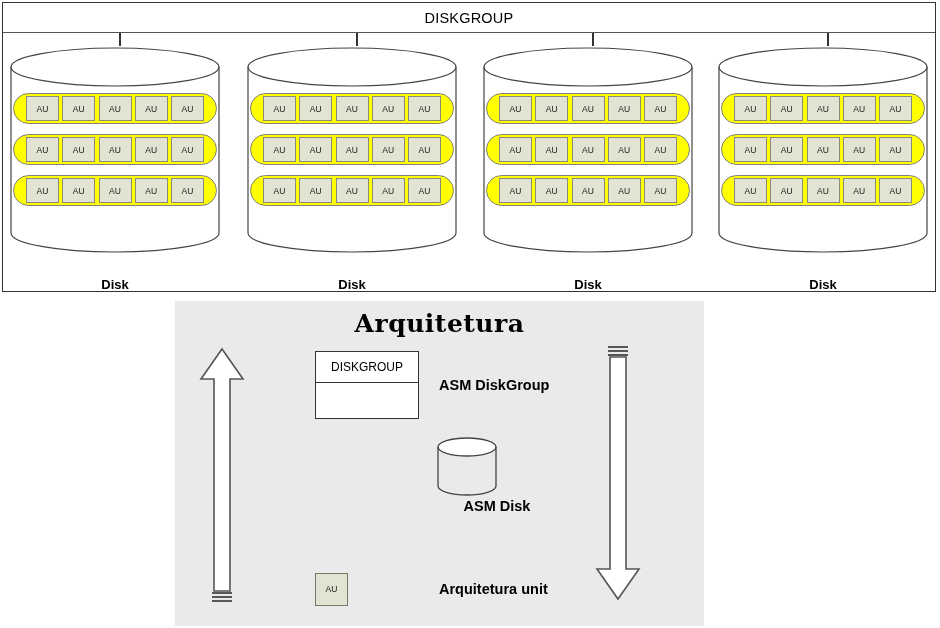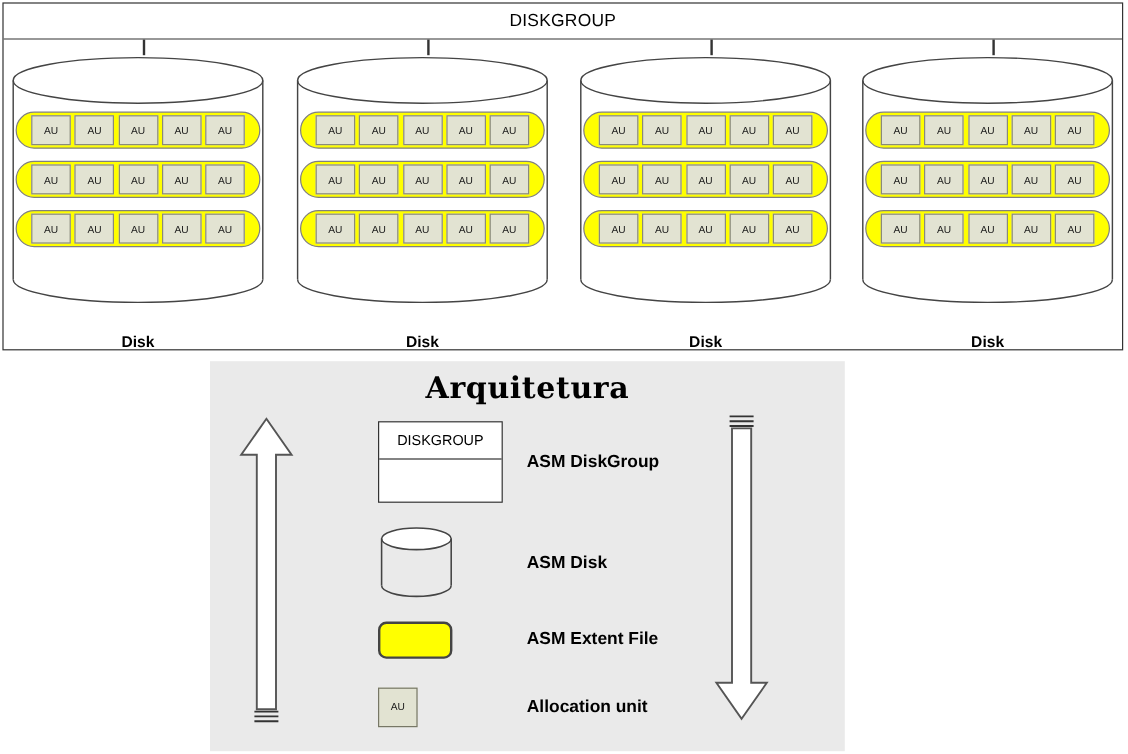--- a/index.html
+++ b/index.html
@@ -145,21 +145,21 @@
 
   
   .legend-row {
     position: absolute;
     left: 140px;
     width: 360px;
     display: flex;
     align-items: center;
   }
   #legend-row-diskgroup { top: 48px;  height: 72px; }
-  #legend-row-disk      { top: 135px; height: 66px; }
+  #legend-row-disk      { top: 135px; height: 66px; flex-direction: column; }
   #legend-row-extent    { top: 212px; height: 40px; }
   #legend-row-au        { top: 265px; height: 46px; }
 
   .legend-sym {
     width: 120px;
     display: flex;
     align-items: center;
     justify-content: flex-start;
   }
   .legend-text {
@@ -405,27 +405,21 @@
       <svg width="64" height="62" viewBox="0 0 64 62">
         <ellipse cx="32" cy="11" rx="29" ry="9" fill="#ffffff" stroke="#444444" stroke-width="1.3"></ellipse>
         <path d="M3,11 L3,50" fill="none" stroke="#444444" stroke-width="1.3"></path>
         <path d="M61,11 L61,50" fill="none" stroke="#444444" stroke-width="1.3"></path>
         <path d="M3,50 A29,9 0 0 0 61,50" fill="none" stroke="#444444" stroke-width="1.3"></path>
       </svg>
     </div>
     <div class="legend-text">ASM Disk</div>
   </div>
 
-  <div class="legend-row" id="legend-row-extent">
-    <div class="legend-sym">
-      <div class="lg-extent"></div>
-    </div>
-    <div class="legend-text">ASM Extent File</div>
-  </div>
 
   <div class="legend-row" id="legend-row-au">
     <div class="legend-sym">
       <div class="lg-au">AU</div>
     </div>
-    <div class="legend-text">Allocation unit</div>
+    <div class="legend-text">Arquitetura unit</div>
   </div>
 
 </div>
 
 </body></html>

